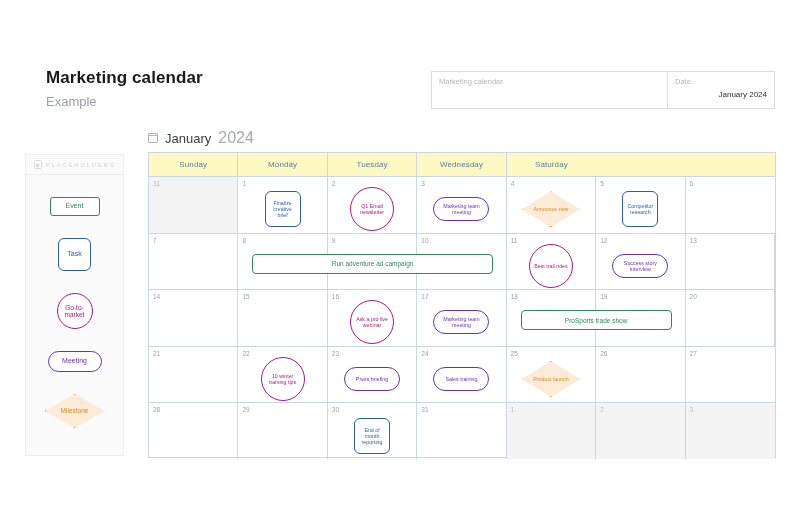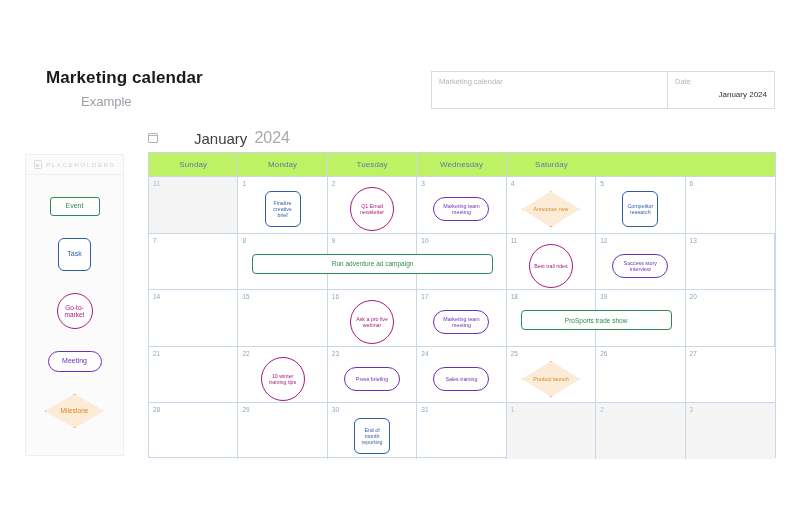--- a/index.html
+++ b/index.html
@@ -9,21 +9,21 @@
     background: #ffffff;
     font-family: "Liberation Sans", sans-serif;
     color: #202124;
     overflow: hidden;
     position: relative;
   }
 
   
   #title-block { position: absolute; left: 46px; top: 68px; }
   #page-title { font-size: 17px; font-weight: 700; color: #1a1a1a; letter-spacing: .1px; }
-  #page-subtitle { font-size: 13px; color: #9aa0a6; margin-top: 6px; font-weight: 400; margin-left: 35px; }
+  #page-subtitle { font-size: 13px; color: #9aa0a6; margin-top: 6px; font-weight: 400; }
 
   
   #meta-box {
     position: absolute; left: 431px; top: 71px;
     width: 344px; height: 38px;
     border: 1px solid #dcdcdc; background: #fff;
     display: flex;
   }
   .meta-cell { padding: 5px 7px 0 7px; display: flex; flex-direction: column; justify-content: flex-start; }
   #meta-cell-name { width: 236px; border-right: 1px solid #dcdcdc; }
@@ -35,21 +35,21 @@
   
   #month-header {
     position: absolute; left: 148px; top: 129px;
     display: flex; align-items: center; gap: 7px;
   }
   #calendar-icon { width: 10px; height: 10px; border: 1.2px solid #b0b4b8; border-radius: 1px; position: relative; }
   #calendar-icon::before {
     content: ""; position: absolute; left: -1.2px; right: -1.2px; top: 1px;
     height: 1.2px; background: #b0b4b8;
   }
-  #month-name { font-size: 15px; color: #3c4043; font-weight: 400; margin-left: 29px; }
+  #month-name { font-size: 13px; color: #3c4043; font-weight: 400; }
   #month-year { font-size: 16px; color: #a8aaad; font-weight: 400; }
 
   
   #legend-panel {
     position: absolute; left: 25px; top: 154px;
     width: 99px; height: 302px;
     background: #fbfbfb; border: 1px solid #efefef;
   }
   #legend-header {
     height: 20px; border-bottom: 1px solid #efefef;
@@ -98,21 +98,21 @@
   #legend-items .sh-meeting { width: 54px; height: 21px; font-size: 7px; }
   #legend-items .sh-milestone { width: 60px; height: 34px; font-size: 6.5px; }
 
   
   #calendar {
     position: absolute; left: 148px; top: 152px;
     width: 628px; height: 306px;
     border: 1px solid #c9d8e8;
     background: #fff;
   }
-  #weekday-row { display: grid; grid-template-columns: repeat(7, 1fr); height: 23px; background: #bef264; }
+  #weekday-row { display: grid; grid-template-columns: repeat(7, 1fr); height: 23px; background: #fef9c3; }
   .weekday-cell {
     border-right: 1px solid #c9d8e8;
     display: flex; align-items: center; justify-content: center;
     font-size: 8px; color: #5b7ca3; letter-spacing: .1px;
   }
   .weekday-cell:last-child { border-right: none; }
 
   #weeks { height: 283px; display: flex; flex-direction: column; }
   .week-row {
     flex: 1; display: grid; grid-template-columns: repeat(7, 1fr);

